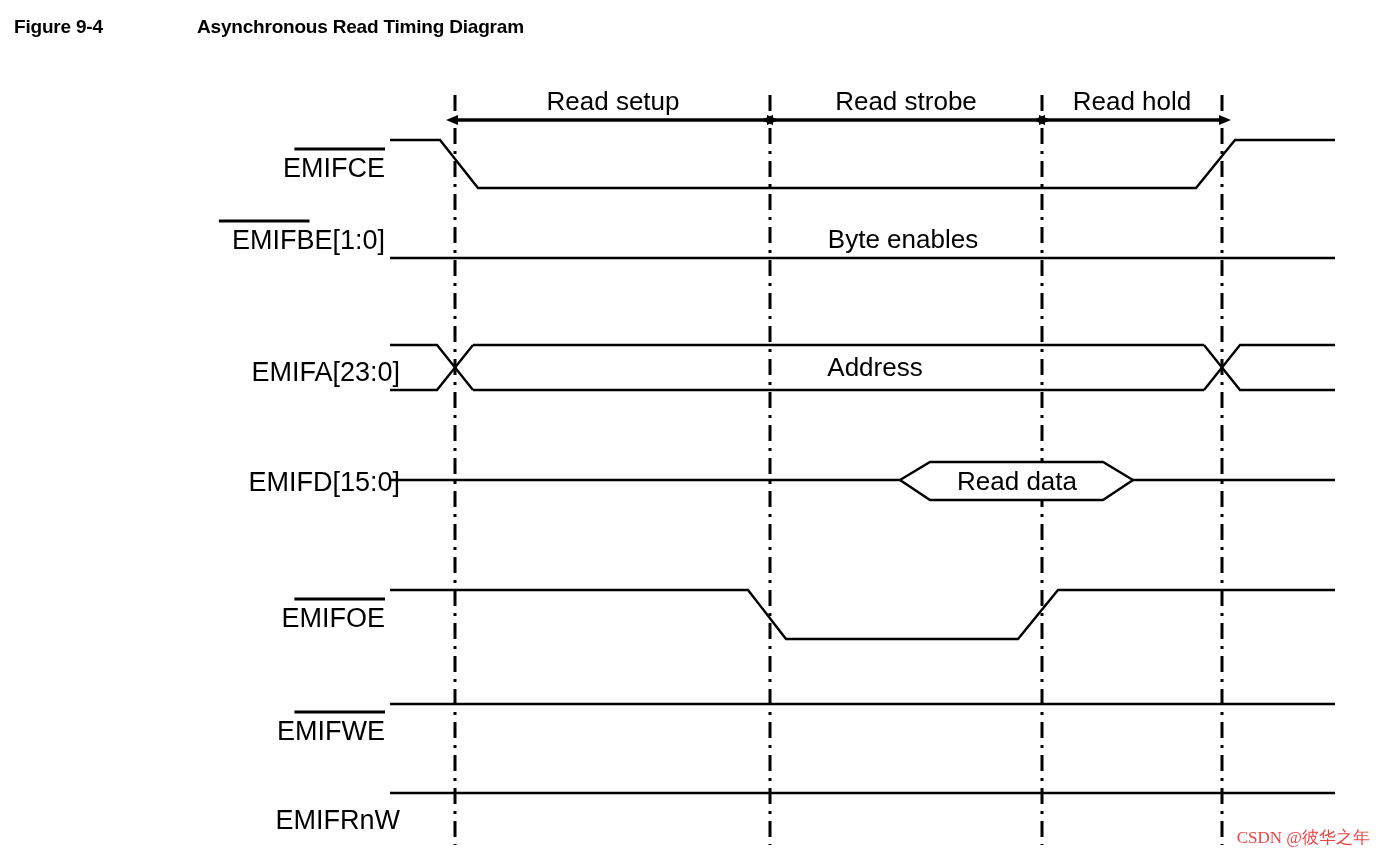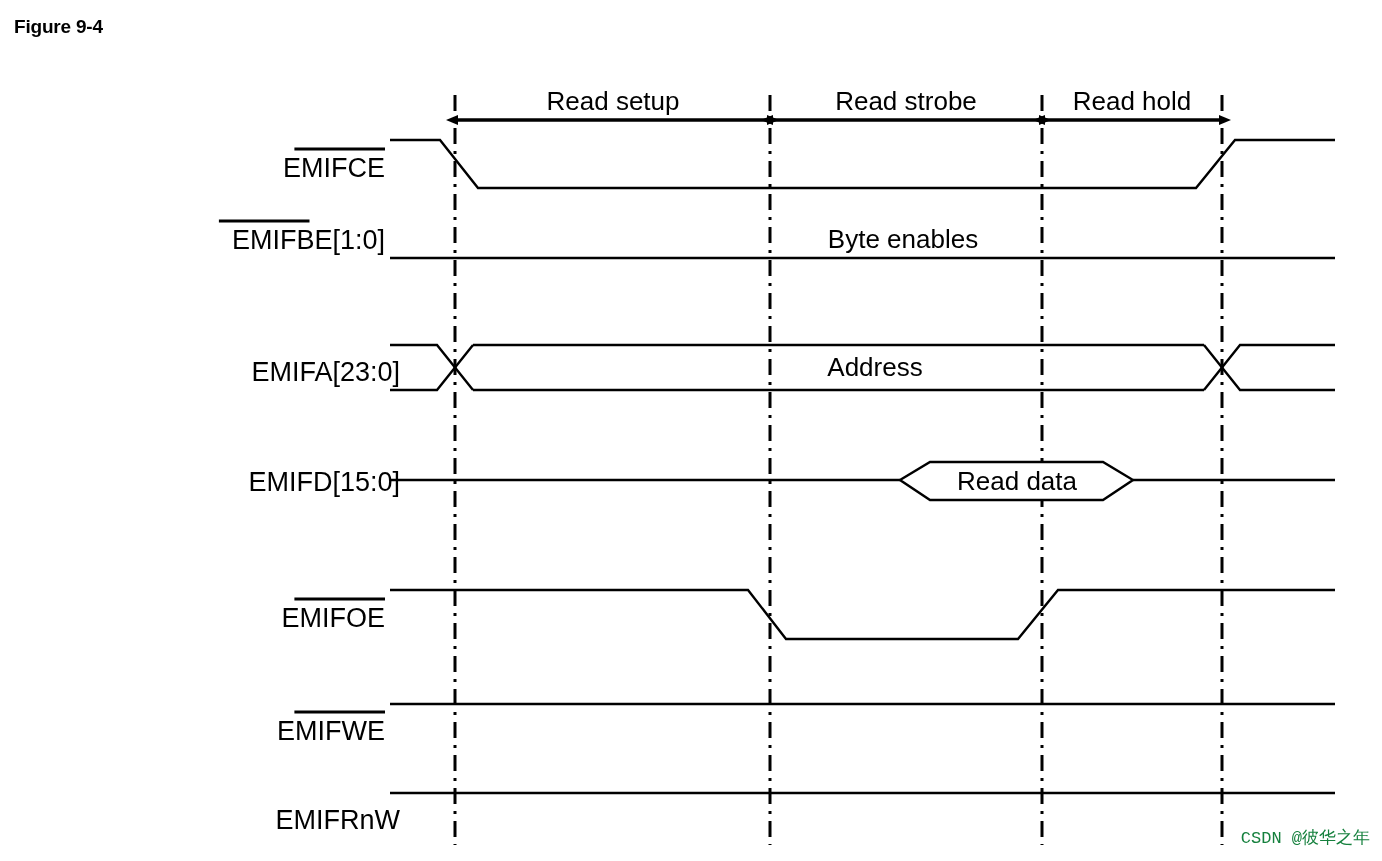--- a/index.html
+++ b/index.html
@@ -31,30 +31,31 @@
   .bus-label{font-size:26px;text-anchor:middle;}
   .wave{fill:none;stroke:#000;stroke-width:2.4;stroke-linejoin:miter;stroke-linecap:butt;}
   .bus-shape{fill:#ffffff;stroke:#000;stroke-width:2.4;}
   .marker{stroke:#000;stroke-width:3;fill:none;
           stroke-dasharray:16 7 3 7;}
   .overbar{stroke:#000;stroke-width:3;}
   .arrow-line{stroke:#000;stroke-width:3.4;}
   .arrow-head{fill:#000;}
   #watermark{
     position:absolute;right:12px;bottom:12px;
-    font-size:17px;color:#15803d;white-space:nowrap;
-    font-family:Liberation Mono, monospace;
+    font-size:17px;color:#ef4444;white-space:nowrap;
+    font-family:Liberation Serif, serif;
     text-align:center;
   }
 </style>
 </head>
 <body>
 
 <div id="figure-header">
   <span id="figure-number">Figure 9-4</span>
+  <span id="figure-title">Asynchronous Read Timing Diagram</span>
 </div>
 
 <svg id="timing-diagram" viewBox="0 0 1382 861" width="1382" height="861">
   <defs>
     <marker id="arrow-left" markerWidth="14" markerHeight="14" refX="12" refY="5" orient="auto" markerUnits="userSpaceOnUse">
       <path d="M12,0 L12,10 L0,5 Z" class="arrow-head"></path>
     </marker>
     <marker id="arrow-right" markerWidth="14" markerHeight="14" refX="2" refY="5" orient="auto" markerUnits="userSpaceOnUse">
       <path d="M2,0 L2,10 L14,5 Z" class="arrow-head"></path>
     </marker>

